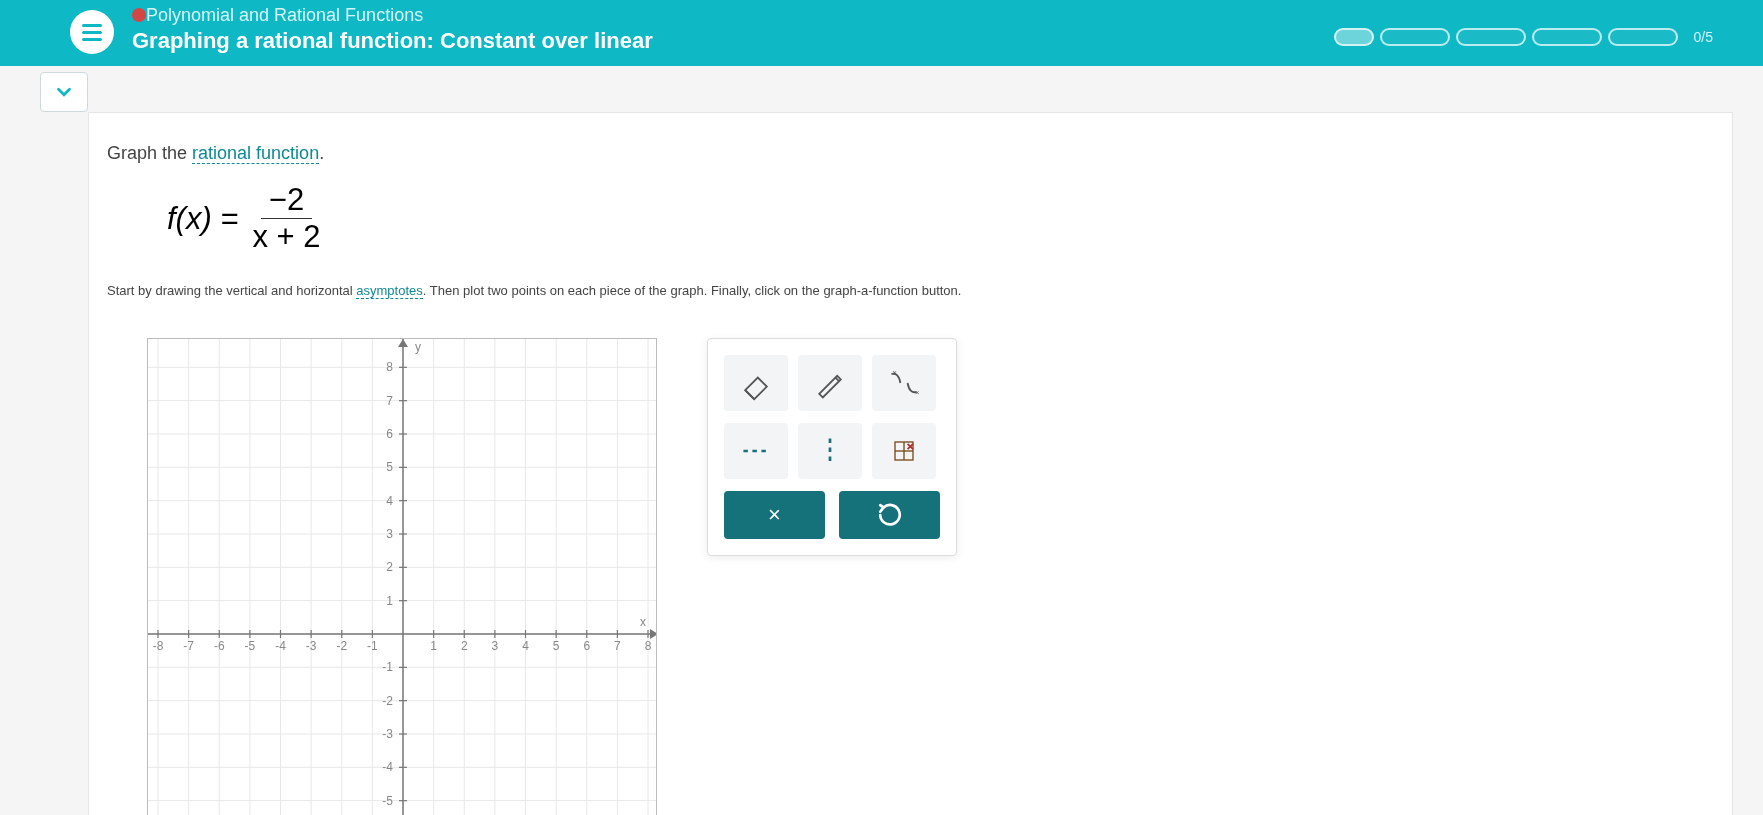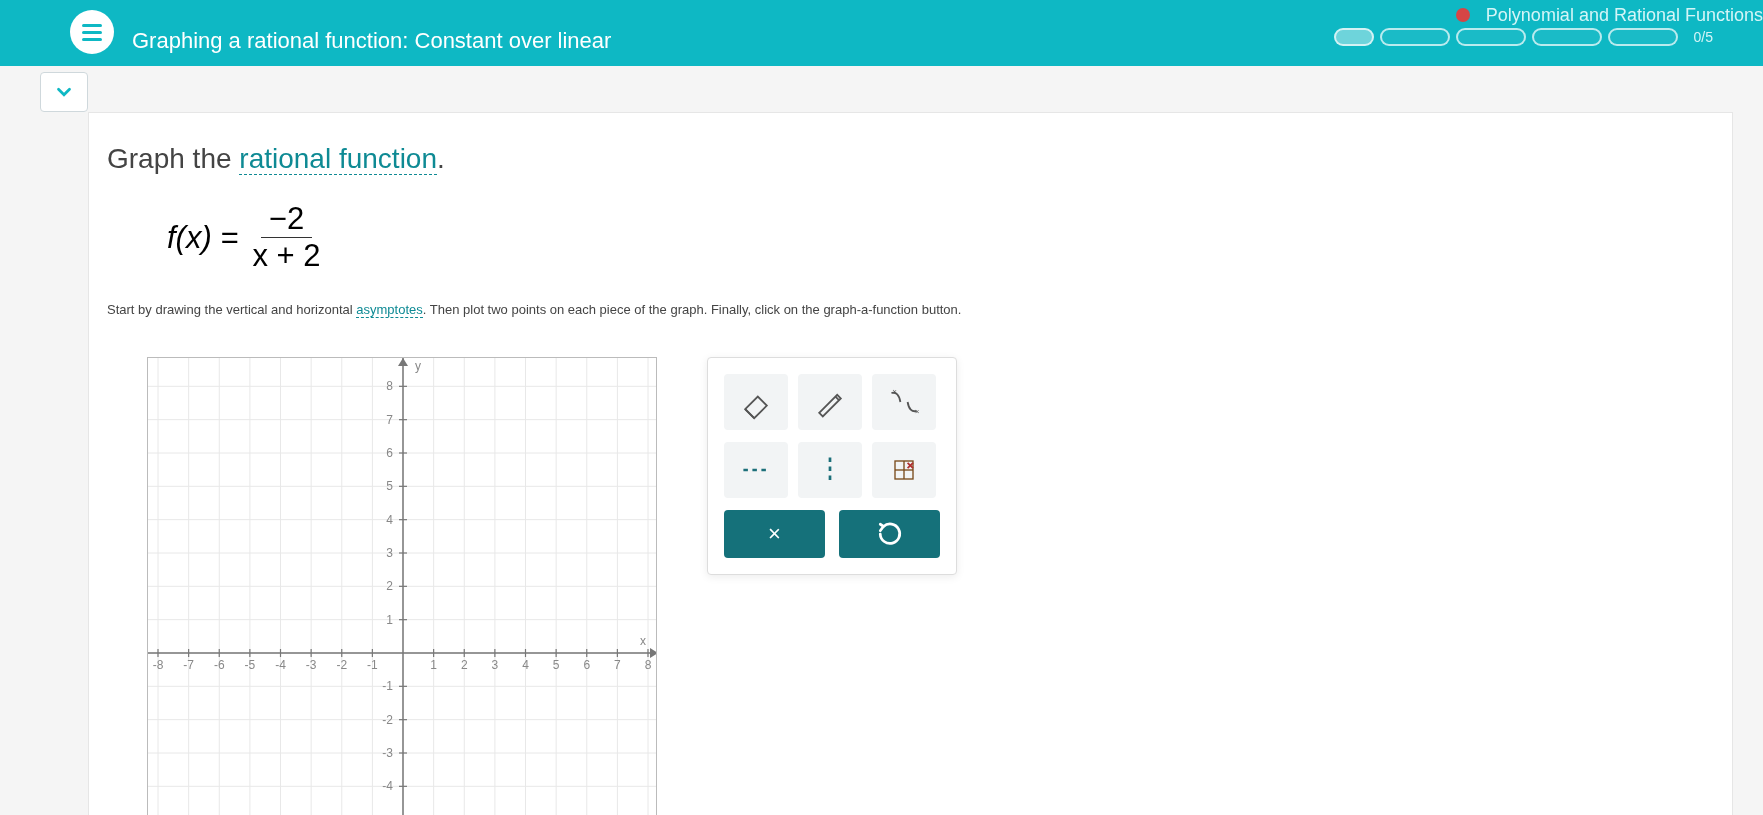--- a/index.html
+++ b/index.html
@@ -37,32 +37,31 @@
     background: #0eb8c4;
     border-radius: 2px;
   }
   .header-text { flex: 1; }
   .breadcrumb {
     font-size: 18px;
     color: #d4f5f7;
     margin-bottom: 2px;
     display: flex;
     align-items: center;
-    gap: 16px;
-    justify-content: flex-end;
+    gap: 0;
   }
   .bc-dot {
     width: 14px;
     height: 14px;
     border-radius: 50%;
     background: #d64545;
   }
   .title {
     font-size: 22px;
-    font-weight: 400;
+    font-weight: 700;
     color: #fff;
   }
   .progress-wrap {
     position: absolute;
     right: 50px;
     top: 28px;
     display: flex;
     align-items: center;
     gap: 6px;
   }
@@ -99,23 +98,23 @@
   }
   .tab-btn svg { stroke: #0eb8c4; }
   .content {
     background: #fff;
     margin: 0 30px 0 88px;
     padding: 30px 18px 20px 18px;
     border: 1px solid #e6e6e6;
     min-height: 720px;
   }
   .prompt-line1 {
-    font-size: 28px;
+    font-size: 18px;
     color: #444;
-    margin-bottom: 26px;
+    margin-bottom: 18px;
   }
   .link-term {
     color: #0e8a94;
     border-bottom: 1px dashed #0e8a94;
     cursor: pointer;
   }
   .formula {
     font-size: 31px;
     font-style: italic;
     margin: 0 0 28px 60px;

